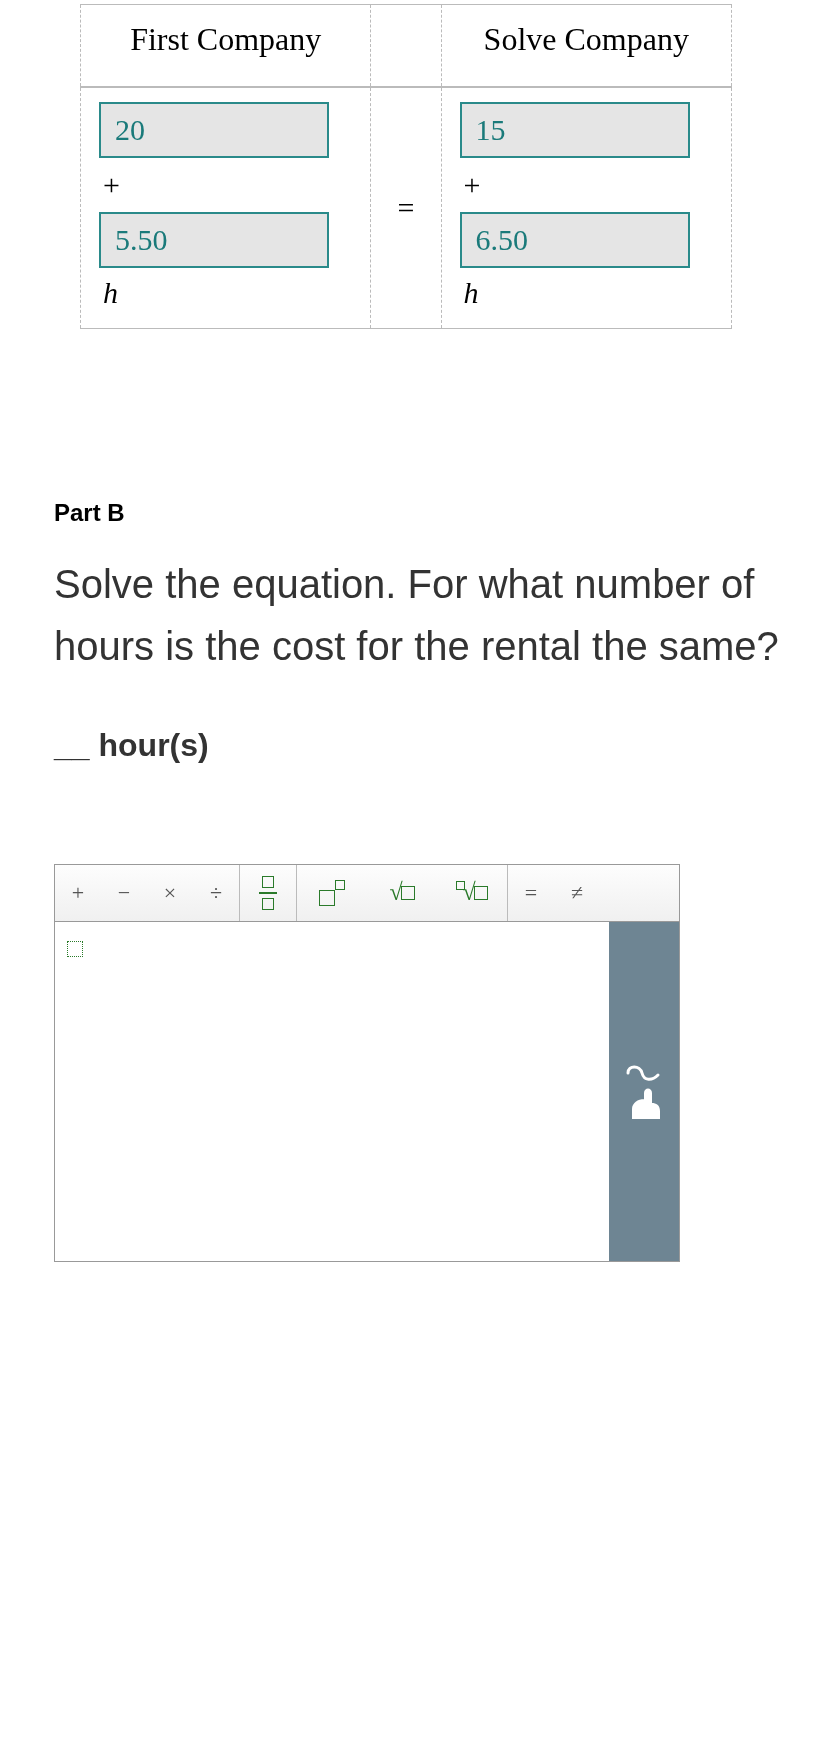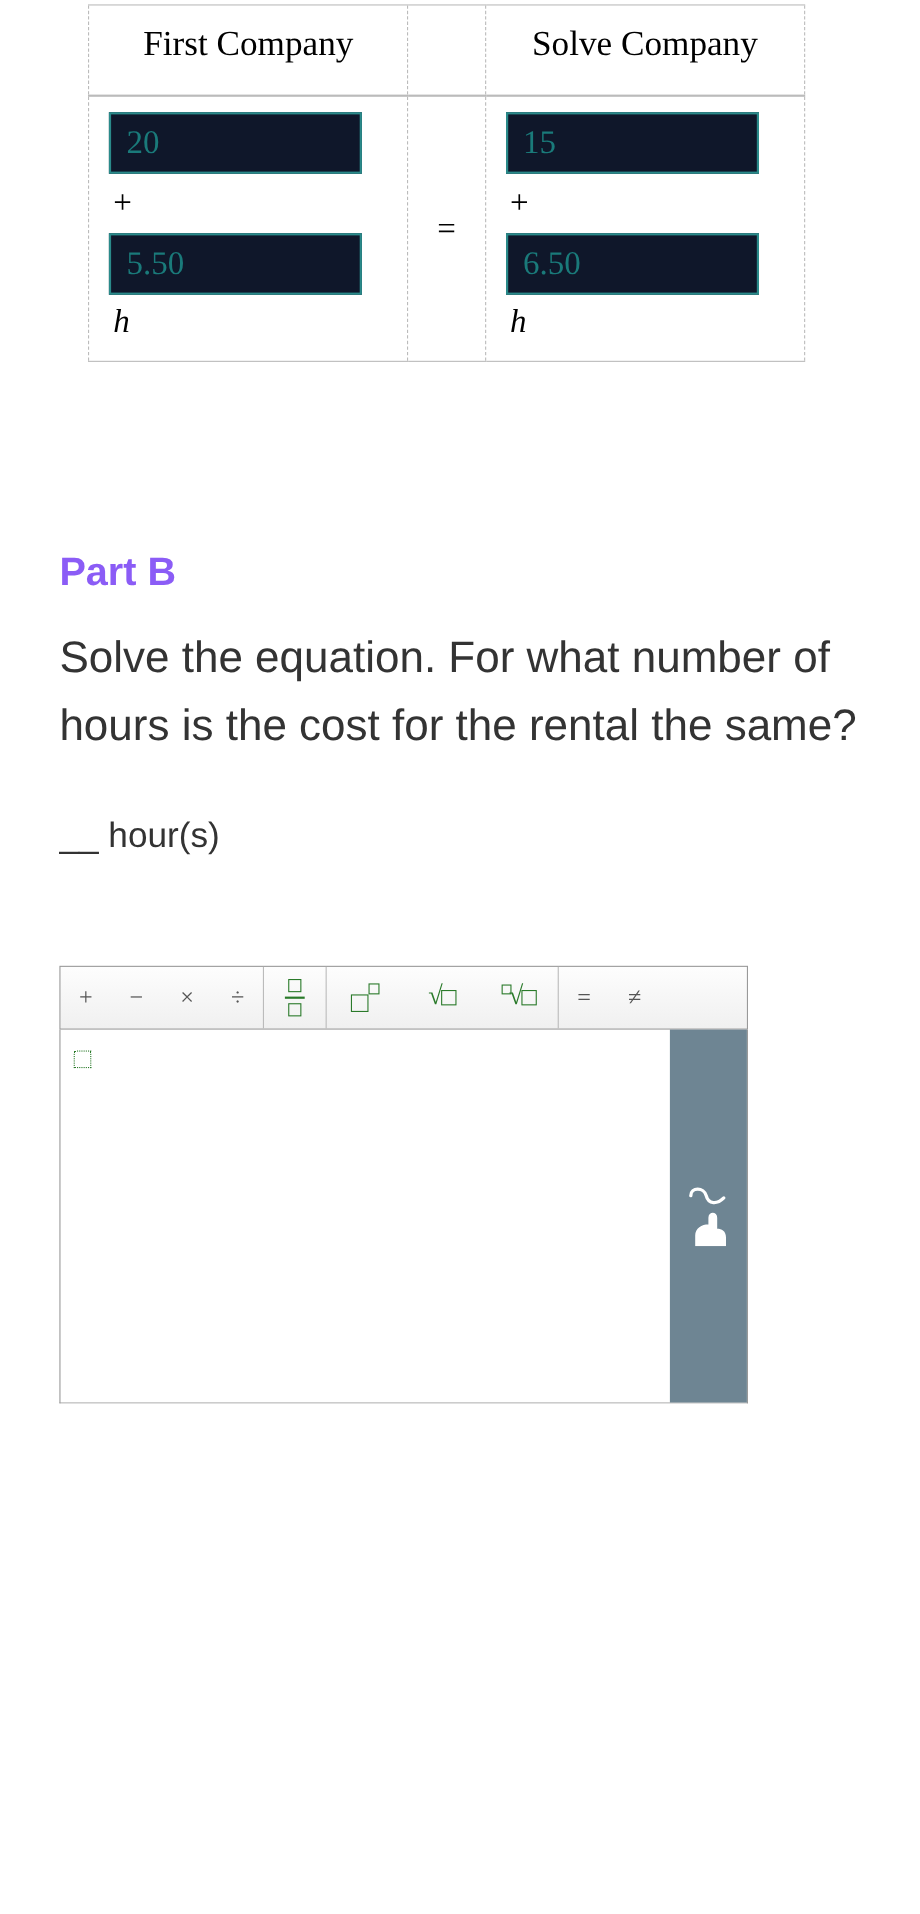--- a/index.html
+++ b/index.html
@@ -46,52 +46,53 @@
   }
   .col-side { width: 290px; }
   .input-box {
     border: 2px solid #2a8a8a;
     width: 230px;
     height: 56px;
     padding: 10px 14px;
     font-size: 30px;
     color: #1a7a7a;
     font-family: Georgia, serif;
-    background: #0f172a;
+    background: #e5e5e5;
   }
   .plus-sym {
     font-size: 30px;
     margin: 10px 0 10px 4px;
     font-family: Georgia, serif;
   }
   .h-sym {
     font-style: italic;
     font-size: 30px;
     margin: 8px 0 0 4px;
     font-family: Georgia, serif;
   }
   .part-b-section { margin: 170px 54px 0 54px; }
   .part-label {
     font-family: Arial, Helvetica, sans-serif;
     font-weight: bold;
-    font-size: 36px;
-    color: #8b5cf6;
+    font-size: 24px;
+    color: #000000;
   }
   .question-text {
     font-family: Arial, Helvetica, sans-serif;
     font-size: 40px;
     color: #333;
     line-height: 1.55;
     margin-top: 26px;
   }
   .blank-line {
     font-family: Arial, Helvetica, sans-serif;
     font-size: 32px;
     color: #333;
     margin-top: 50px;
+    font-weight: bold;
   }
 
   .editor-wrap { margin: 100px 54px 0 54px; width: 626px; }
   .toolbar {
     border: 1px solid #999;
     background: linear-gradient(#fdfdfd, #f0f0f0);
     height: 58px;
     display: flex;
     align-items: stretch;
   }

